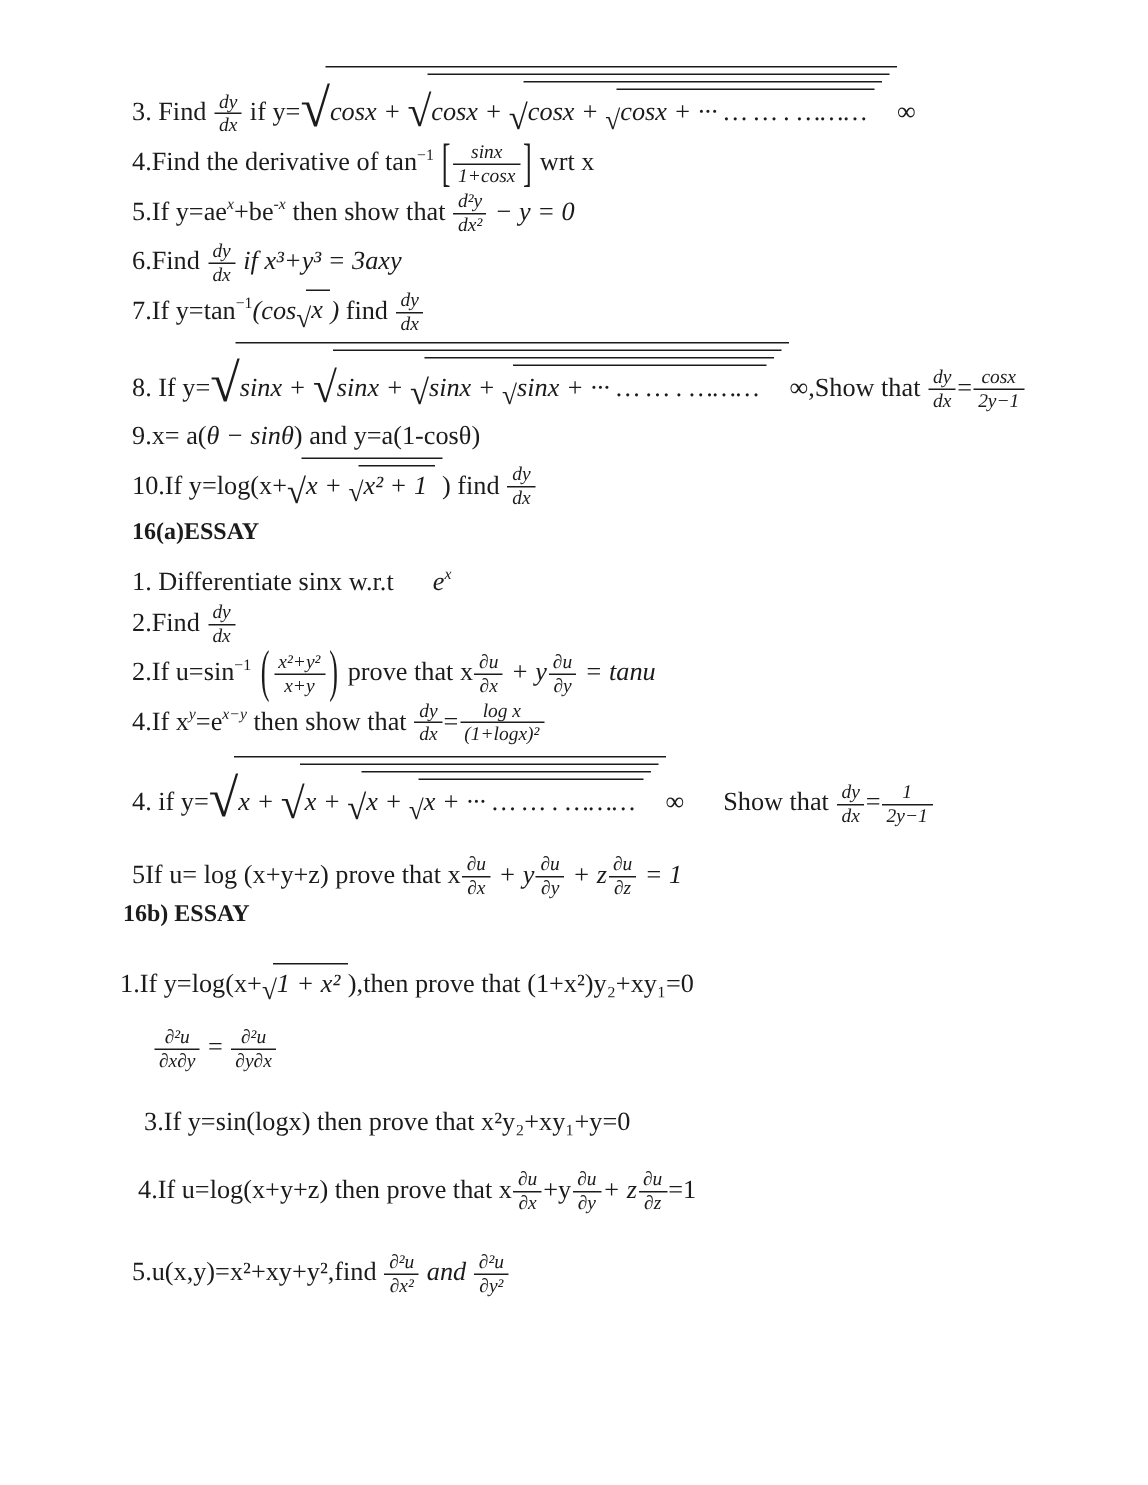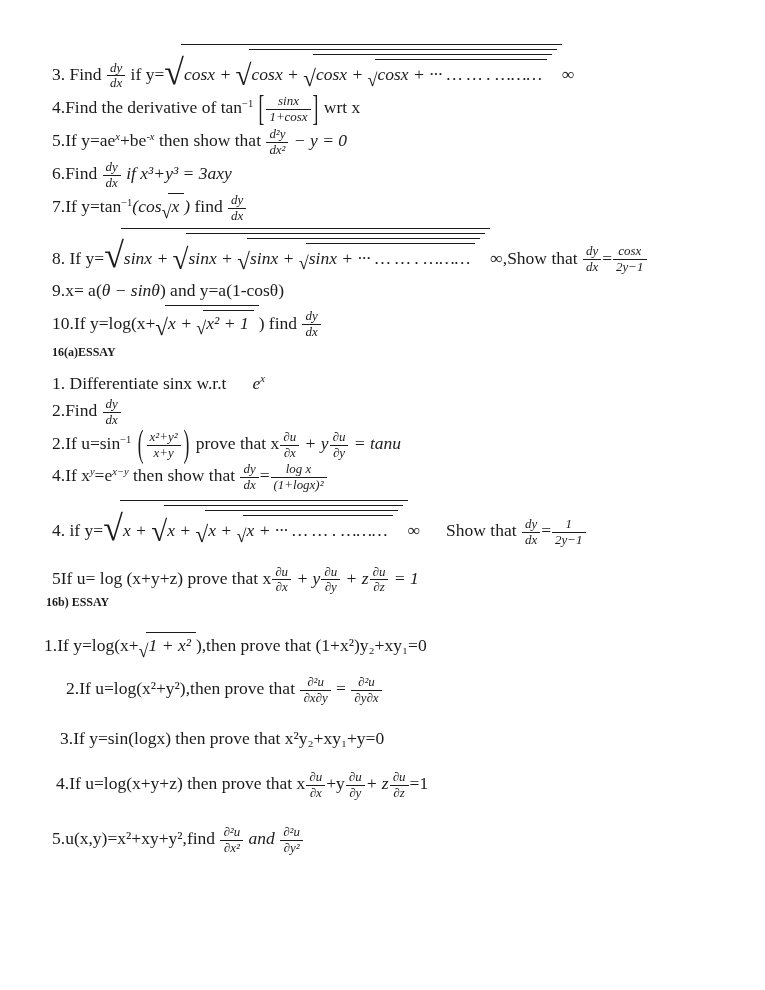--- a/index.html
+++ b/index.html
@@ -1,24 +1,24 @@
 <!DOCTYPE html>
 <html><head>
 <meta charset="utf-8">
 <style>
   * { margin:0; padding:0; box-sizing:border-box; }
   html,body { background:#ffffff; }
   .page {
     width:765px; height:990px; background:#fff; color:#1b1b1b;
     font-family:"Liberation Serif","DejaVu Serif",serif;
     font-size:17.5px; line-height:1.25;
-    padding:40px 26px 0 52px; overflow:hidden; position:relative;
+    padding:40px 26px 0 88px; overflow:hidden; position:relative;
   }
   .line { white-space:nowrap; }
-  .hd { font-weight:700; font-size:12px; }
+  .hd { font-weight:700; font-size:16px; }
   .mi { font-style:italic; }
   
   .fr { display:inline-flex; flex-direction:column; text-align:center;
         vertical-align:middle; font-size:.74em; line-height:1.15;
         font-style:italic; padding:0 1px; }
   .fr .nu { border-bottom:1.4px solid #1b1b1b; padding:0 3px; }
   .fr .de { padding:0 3px; }
   
   .sq { display:inline-block; white-space:nowrap; vertical-align:baseline; }
   .rs { display:inline-block; vertical-align:bottom; line-height:.78;
@@ -192,21 +192,20 @@
     <span class="mi">= 1</span>
   </div>
 
   <div class="line hd" style="margin-left:-6px;">16b) ESSAY</div>
 
   <div class="line" style="margin-top:22px; margin-left:-8px;">
     <span>1.If   y=log(x+</span><span class="sq"><span class="rs s4">√</span><span class="rc flat">1 + x²</span></span><span>),then prove that (1+x²)y₂+xy₁=0</span>
   </div>
 
   <div class="line" style="margin-top:18px; margin-left:14px;">
-    <span>2.If u=log(x²+y²),then prove that</span>
     <span class="fr">
         <span class="nu">∂²u</span>
         <span class="de">∂x∂y</span>
       </span>
     <span>=</span>
     <span class="fr">
         <span class="nu">∂²u</span>
         <span class="de">∂y∂x</span>
       </span>
   </div>

